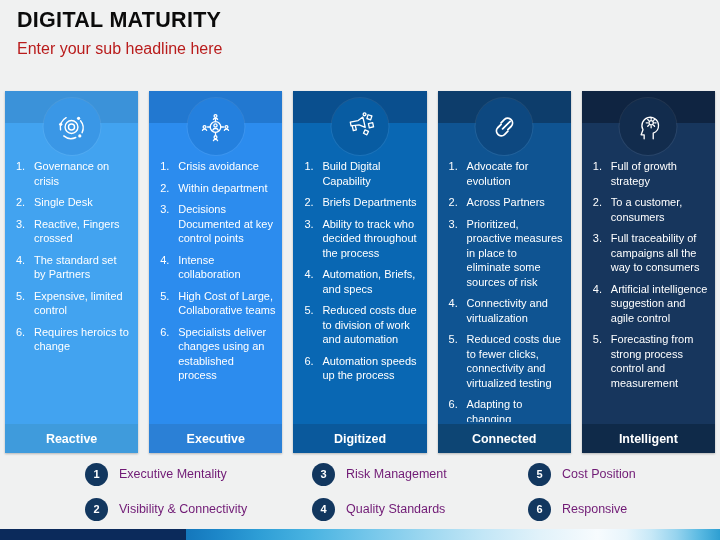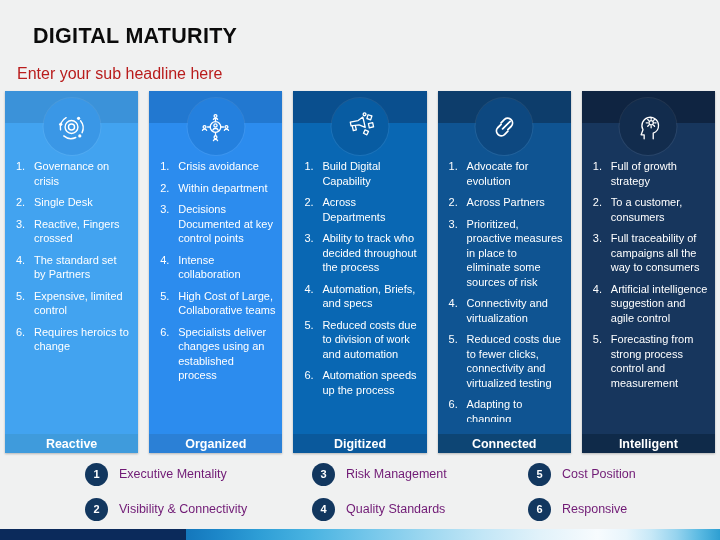--- a/index.html
+++ b/index.html
@@ -1,37 +1,37 @@
 <!DOCTYPE html>
 <html><head>
 <meta charset="utf-8">
 <style>
   html,body{margin:0;padding:0;}
   body{font-family:"Liberation Sans", sans-serif; background:#d8d8d8;}
   .slide{position:relative; width:720px; height:540px; background:#F0F1F1; overflow:hidden;}
 
   
   .hdr{position:absolute; left:17px; top:8px;}
-  .hdr h1{margin:16px; font-size:21.5px; font-weight:700; color:#0b0b0b; letter-spacing:.3px;}
+  .hdr h1{margin:0; font-size:21.5px; font-weight:700; color:#0b0b0b; letter-spacing:.3px;}
   .hdr p{margin:7px 0 0 0; font-size:16px; color:#b91c1c;}
 
   
   .columns{position:absolute; left:5px; top:91px; width:710px; height:362px; display:flex; gap:11px;}
   .col{position:relative; flex:1 1 0; background:var(--body); box-shadow:0 1px 2px rgba(0,0,0,.25);}
   .band{position:absolute; top:0; left:0; right:0; height:32px; background:var(--head);}
   .icon-circle{position:absolute; top:7px; left:50%; transform:translateX(-50%);
     width:57px; height:57px; border-radius:50%; background:var(--circle);
     display:flex; align-items:center; justify-content:center; box-shadow:0 0 0 1px rgba(255,255,255,.08);}
   .icon-circle svg{display:block;}
   .items{position:absolute; top:66px; bottom:31px; left:0; right:0; margin:0;
     padding:2px 7px 0 11px; list-style:none; color:#fff; overflow:hidden;}
   .item{display:flex; margin-bottom:7px; font-size:11px; line-height:1.32;}
   .item .num{width:18px; flex:none;}
   .item .txt{flex:1 1 auto;}
-  .foot{position:absolute; left:0; right:0; bottom:0; height:19px; background:var(--foot);
+  .foot{position:absolute; left:0; right:0; bottom:0; height:29px; background:var(--foot);
     display:flex; align-items:center; justify-content:center;
     color:#fff; font-weight:700; font-size:12.5px;}
 
   
   .legend{position:absolute; left:0; top:462px; width:720px; height:62px;}
   .legend-col{position:absolute; top:0;}
   .legend-col.g1{left:85px;} .legend-col.g2{left:312px;} .legend-col.g3{left:528px;}
   .legend-item{display:flex; align-items:center; height:24px; margin-bottom:11px;}
   .badge{width:23px; height:23px; border-radius:50%; color:#fff; font-weight:700; font-size:11px;
     display:flex; align-items:center; justify-content:center; flex:none;}
@@ -150,21 +150,21 @@
           <li class="item">
             <span class="num">5.</span>
             <span class="txt">High Cost of Large, Collaborative teams</span>
           </li>
 
           <li class="item">
             <span class="num">6.</span>
             <span class="txt">Specialists deliver changes using an established process</span>
           </li>
         </ol>
-      <div class="foot">Organized</div>
+      <div class="foot">Executive</div>
     </article>
 
     <article class="col" style="--head: #0A4F8E; --body: #0967B3; --circle: #085CA2; --foot: #0A599C;">
       <div class="band"></div>
       <div class="icon-circle">
         <svg width="34" height="34" viewBox="0 0 36 36" fill="none" stroke="#FFFFFF" stroke-width="1.4" stroke-linecap="round" stroke-linejoin="round">
           <path d="M20.5 7.5 23 18.5 16.5 15.8 8 16.8 7.2 12.9 15.5 11.2z"></path>
           <path d="M9.3 17.2l1.1 4.6 3.2-.7-1-4.3"></path>
           <rect x="25.3" y="5.6" width="4.2" height="4.2" transform="rotate(18 27.4 7.7)"></rect>
           <rect x="26.8" y="13.8" width="4.6" height="4.6" transform="rotate(-12 29.1 16.1)"></rect>
@@ -174,21 +174,21 @@
       </div>
       <ol class="items">
 
           <li class="item">
             <span class="num">1.</span>
             <span class="txt">Build Digital Capability</span>
           </li>
 
           <li class="item">
             <span class="num">2.</span>
-            <span class="txt">Across Departments</span>
+            <span class="txt">Briefs Departments</span>
           </li>
 
           <li class="item">
             <span class="num">3.</span>
             <span class="txt">Ability to track who decided throughout the process</span>
           </li>
 
           <li class="item">
             <span class="num">4.</span>
             <span class="txt">Automation, Briefs, and specs</span>

